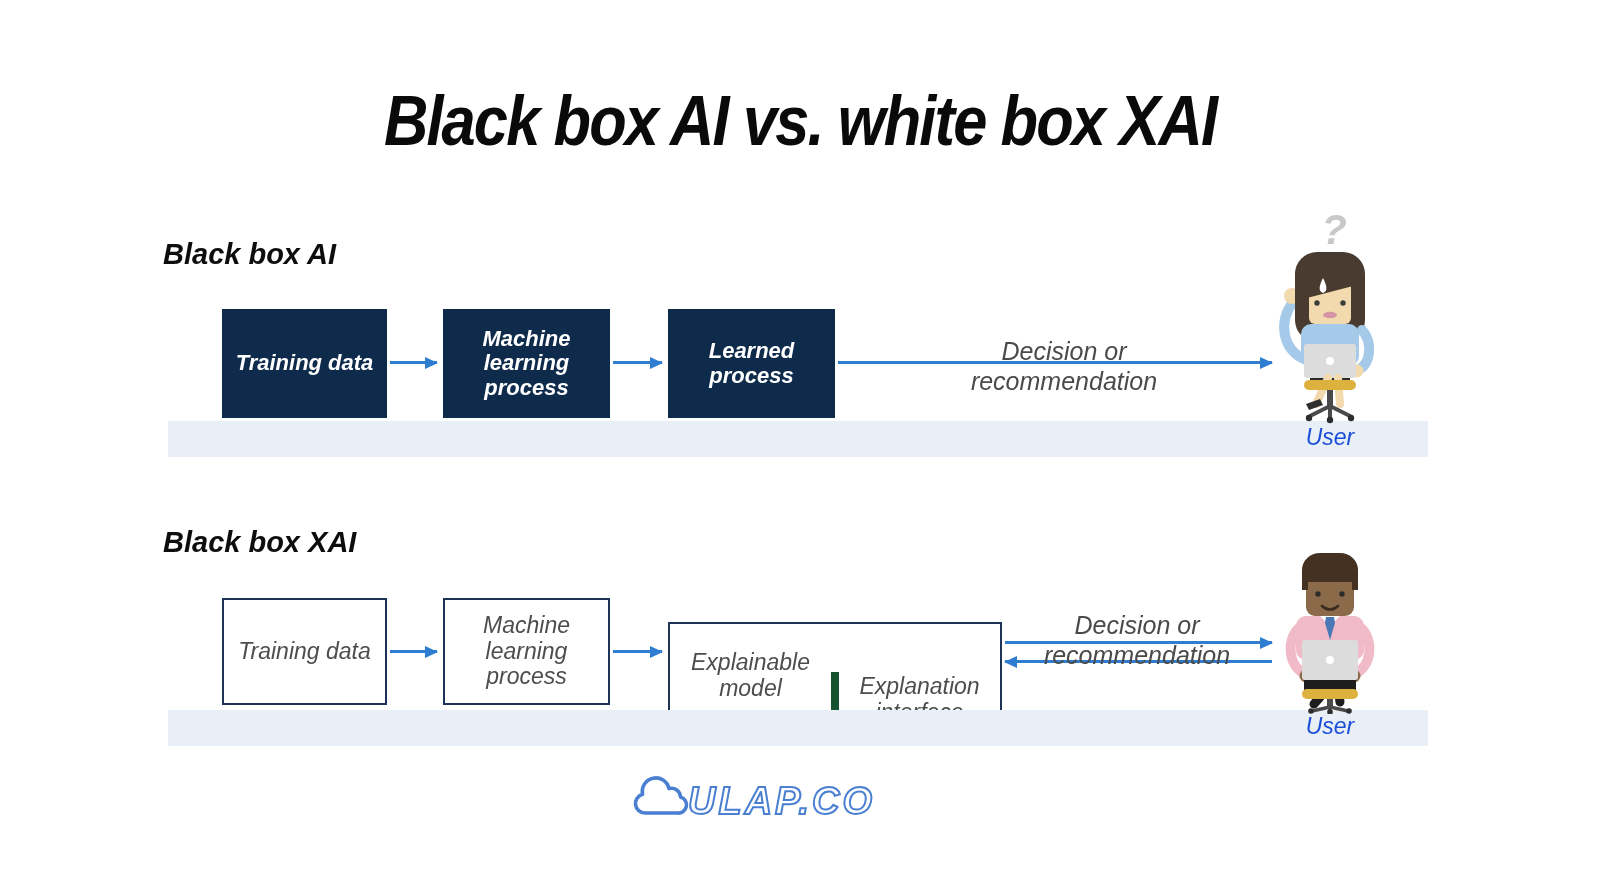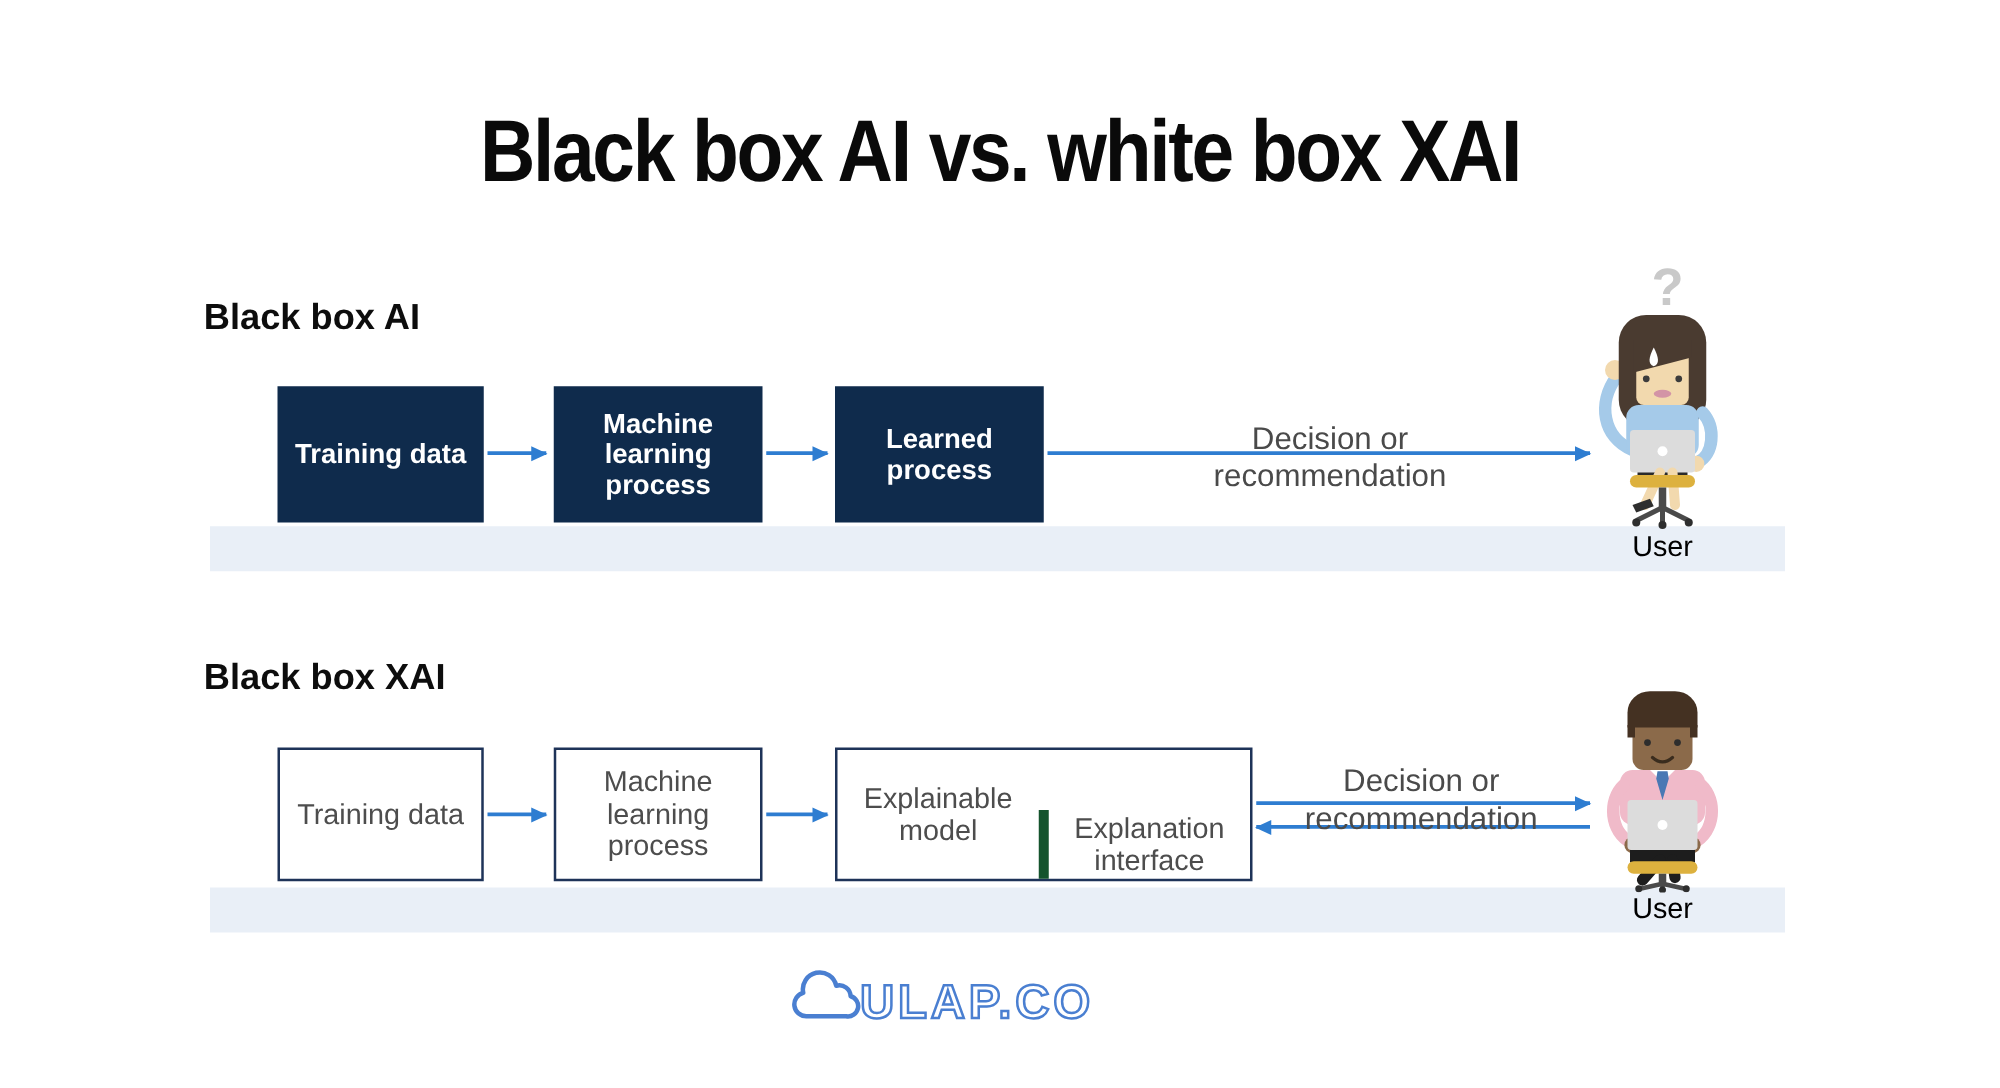--- a/index.html
+++ b/index.html
@@ -1,18 +1,19 @@
 <!DOCTYPE html>
 <html><head>
 <meta charset="utf-8">
 <style>
   html,body{margin:0;padding:0;background:#ffffff;}
   #canvas{
     position:relative;width:1600px;height:870px;background:#ffffff;overflow:hidden;
     font-family:"Liberation Sans", sans-serif;
+    font-style:italic;
   }
   .abs{position:absolute;}
   
   .page-title{
     top:80px;left:0;width:1600px;text-align:center;
     font-size:66px;font-weight:bold;color:#0a0a0a;letter-spacing:-2px;
     transform:scaleX(0.93) scaleY(1.06);transform-origin:center top;
     white-space:nowrap;
   }
   
@@ -45,21 +46,21 @@
     border-top:6px solid transparent;border-bottom:6px solid transparent;
   }
   
   .decision{
     width:300px;text-align:center;font-size:25px;line-height:1.18;color:#4a4a4a;
     white-space:pre-line;
     margin-top:43px;
   }
   
   .band{left:168px;width:1260px;height:36px;background:#e9eff7;}
-  .user-label{width:136px;text-align:center;font-size:23px;color:#000000;}
+  .user-label{width:136px;text-align:center;font-size:23px;color:#1d4ed8;}
   .figure{z-index:2;}
   
   .logo-wrap{left:632px;top:774px;width:260px;height:48px;display:flex;align-items:center;}
 </style>
 </head>
 <body>
 
 <div id="canvas">
 
   <div class="abs page-title">Black box AI vs. white box XAI</div>
@@ -118,21 +119,21 @@
   <div class="abs band" style="top:421px;"></div>
   <div class="abs user-label" style="left:1262px;top:424px;">User</div>
 
   <div class="abs sec-label" style="left:163px;top:526px;">Black box XAI</div>
 
   <div class="abs flow-box light" style="left:222px;top:598px;width:165px;height:107px;">Training data</div>
   <div class="abs arrow head-right" style="left:390px;top:650px;width:47px;"></div>
   <div class="abs flow-box light" style="left:443px;top:598px;width:167px;height:107px;">Machine learning process</div>
   <div class="abs arrow head-right" style="left:613px;top:650px;width:49px;"></div>
 
-  <div class="abs double-box" style="left:668px;top:598px;width:334px;height:107px;">
+  <div class="abs double-box" style="left:668px;top:622px;width:334px;height:107px;">
     <div class="cell">Explainable model</div>
     <div class="cell">Explanation interface</div>
   </div>
 
   <div class="abs arrow head-right" style="left:1005px;top:641px;width:267px;"></div>
   <div class="abs arrow head-left" style="left:1005px;top:660px;width:267px;"></div>
   <div class="abs decision" style="left:987px;top:568px;">Decision or
 recommendation</div>
 
   <svg class="abs figure" style="left:1262px;top:536px;" width="136" height="178" viewBox="0 0 136 178">

